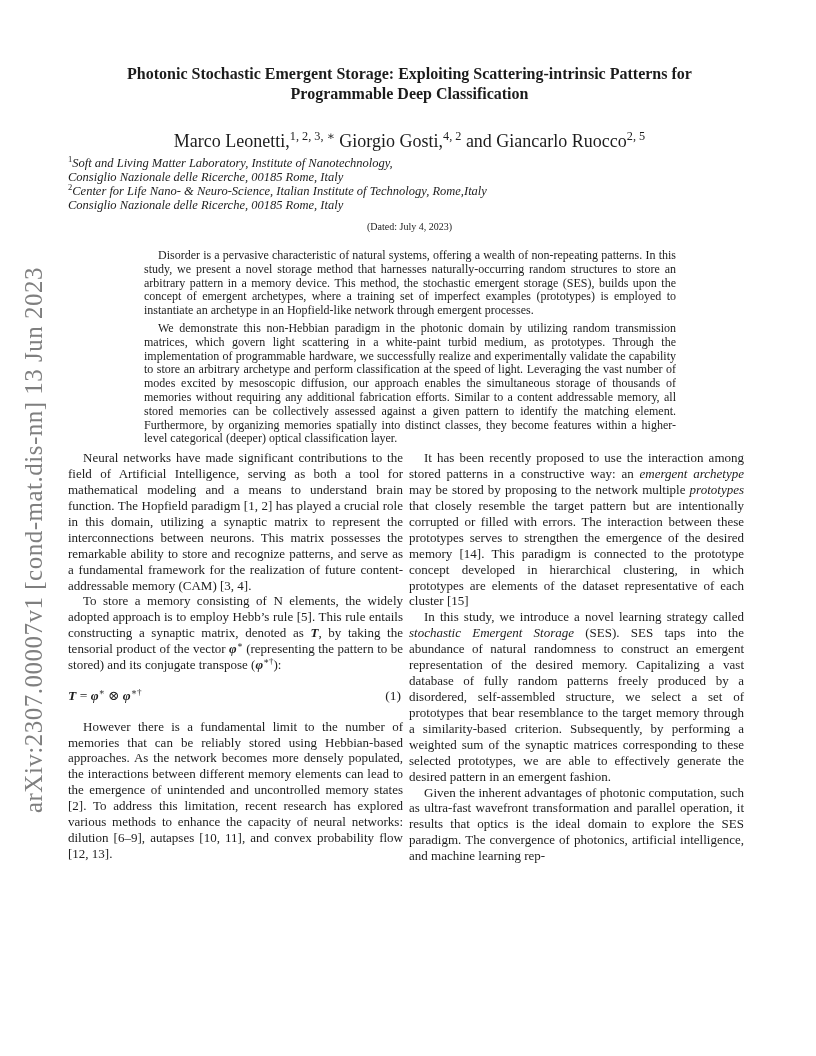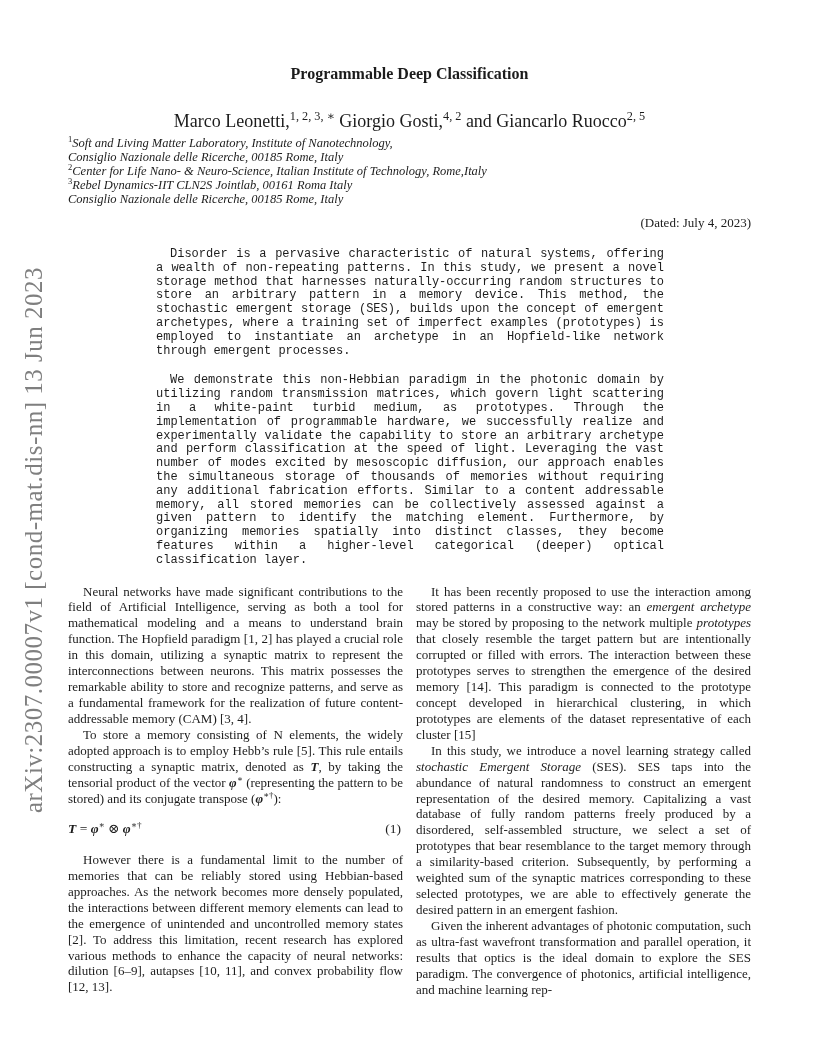--- a/index.html
+++ b/index.html
@@ -44,33 +44,33 @@
   }
   .affiliations {
     margin-top: 4px;
     font-style: italic;
     font-size: 12.5px;
     line-height: 14px;
   }
   .affiliations sup { font-style: normal; }
   .dated {
     margin-top: 9px;
-    text-align: right;
-    font-size: 13px;
+    text-align: center;
+    font-size: 10px;
   }
   .abstract {
     margin: 17px 71px 0 72px;
     font-size: 12px;
     line-height: 1.15;
     text-align: justify;
   }
-  .abstract p { margin: 16px; text-indent: 14px; font-family: Liberation Mono, monospace; }
+  .abstract p { margin: 4px; text-indent: 14px; }
   .columns {
     display: flex;
-    gap: 13px;
+    gap: 6px;
     margin-top: 3px;
     font-size: 13px;
     line-height: 1.225;
     text-align: justify;
   }
   .col { width: 335px; }
   .col p { margin: 0; text-indent: 15px; }
   sup { font-size: 68%; line-height: 0; }
   .i  { font-style: italic; }
   .bi { font-weight: bold; font-style: italic; }
@@ -89,30 +89,30 @@
 </head>
 <body>
 
 <div class="page">
 
   <div class="arxiv-strip">arXiv:2307.00007v1 [cond-mat.dis-nn] 13 Jun 2023</div>
 
   <div class="content">
 
     <div class="title">
+      <div>Photonic Stochastic Emergent Storage: Exploiting Scattering-intrinsic Patterns for</div>
       <div>Programmable Deep Classification</div>
     </div>
 
     <div class="authors"><span>Marco Leonetti,</span><sup>1, 2, 3, ∗</sup><span> Giorgio Gosti,</span><sup>4, 2</sup><span> and Giancarlo Ruocco</span><sup>2, 5</sup></div>
 
     <div class="affiliations">
       <div><sup>1</sup><span>Soft and Living Matter Laboratory, Institute of Nanotechnology,</span></div>
       <div><span>Consiglio Nazionale delle Ricerche, 00185 Rome, Italy</span></div>
       <div><sup>2</sup><span>Center for Life Nano- &amp; Neuro-Science, Italian Institute of Technology, Rome,Italy</span></div>
-      <div><sup>3</sup><span>Rebel Dynamics-IIT CLN2S Jointlab, 00161 Roma Italy</span></div>
       <div><span>Consiglio Nazionale delle Ricerche, 00185 Rome, Italy</span></div>
     </div>
 
     <div class="dated">(Dated: July 4, 2023)</div>
 
     <div class="abstract">
       <p>Disorder is a pervasive characteristic of natural systems, offering a wealth of non-repeating patterns. In this study, we present a novel storage method that harnesses naturally-occurring random structures to store an arbitrary pattern in a memory device. This method, the stochastic emergent storage (SES), builds upon the concept of emergent archetypes, where a training set of imperfect examples (prototypes) is employed to instantiate an archetype in an Hopfield-like network through emergent processes.</p>
       <p>We demonstrate this non-Hebbian paradigm in the photonic domain by utilizing random transmission matrices, which govern light scattering in a white-paint turbid medium, as prototypes. Through the implementation of programmable hardware, we successfully realize and experimentally validate the capability to store an arbitrary archetype and perform classification at the speed of light. Leveraging the vast number of modes excited by mesoscopic diffusion, our approach enables the simultaneous storage of thousands of memories without requiring any additional fabrication efforts. Similar to a content addressable memory, all stored memories can be collectively assessed against a given pattern to identify the matching element. Furthermore, by organizing memories spatially into distinct classes, they become features within a higher-level categorical (deeper) optical classification layer.</p>
     </div>
 

